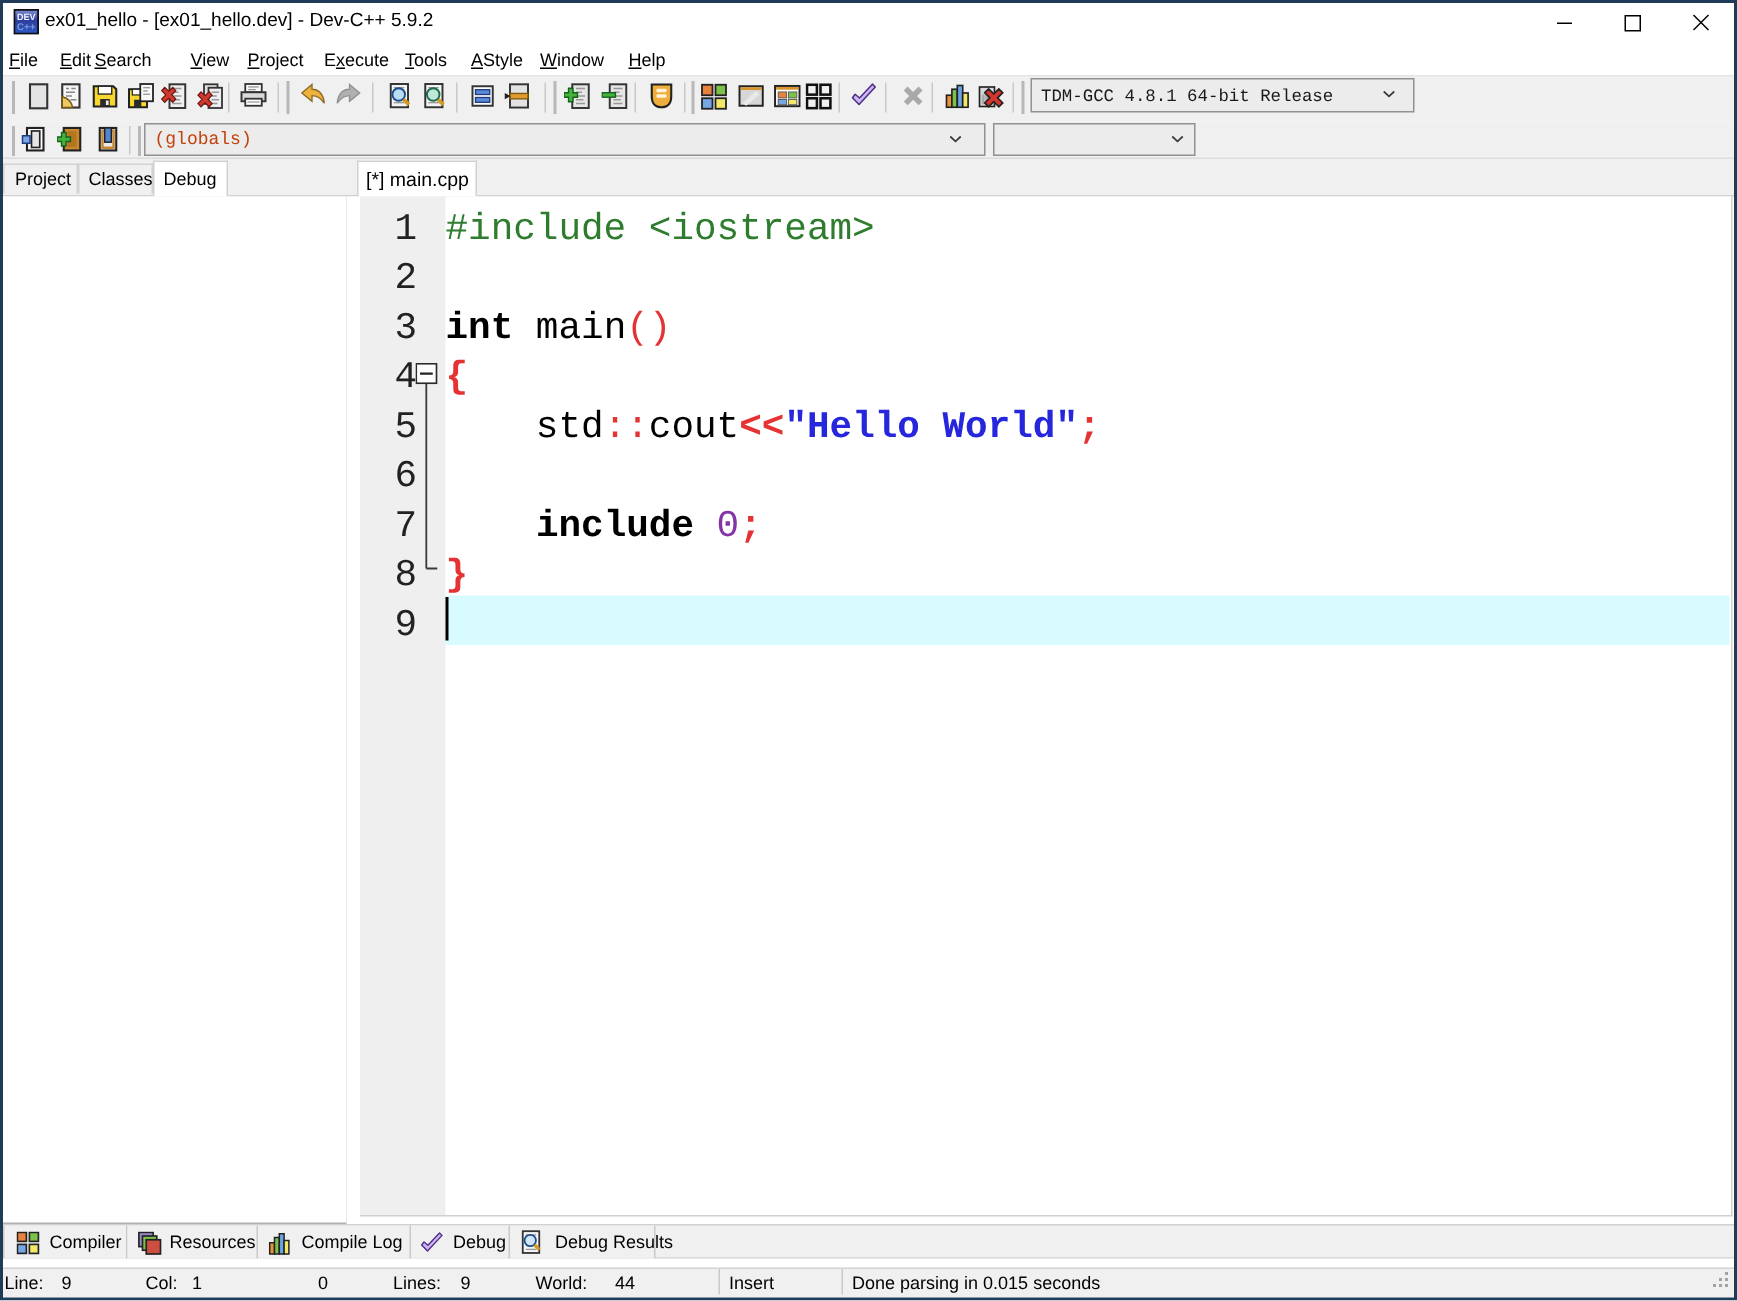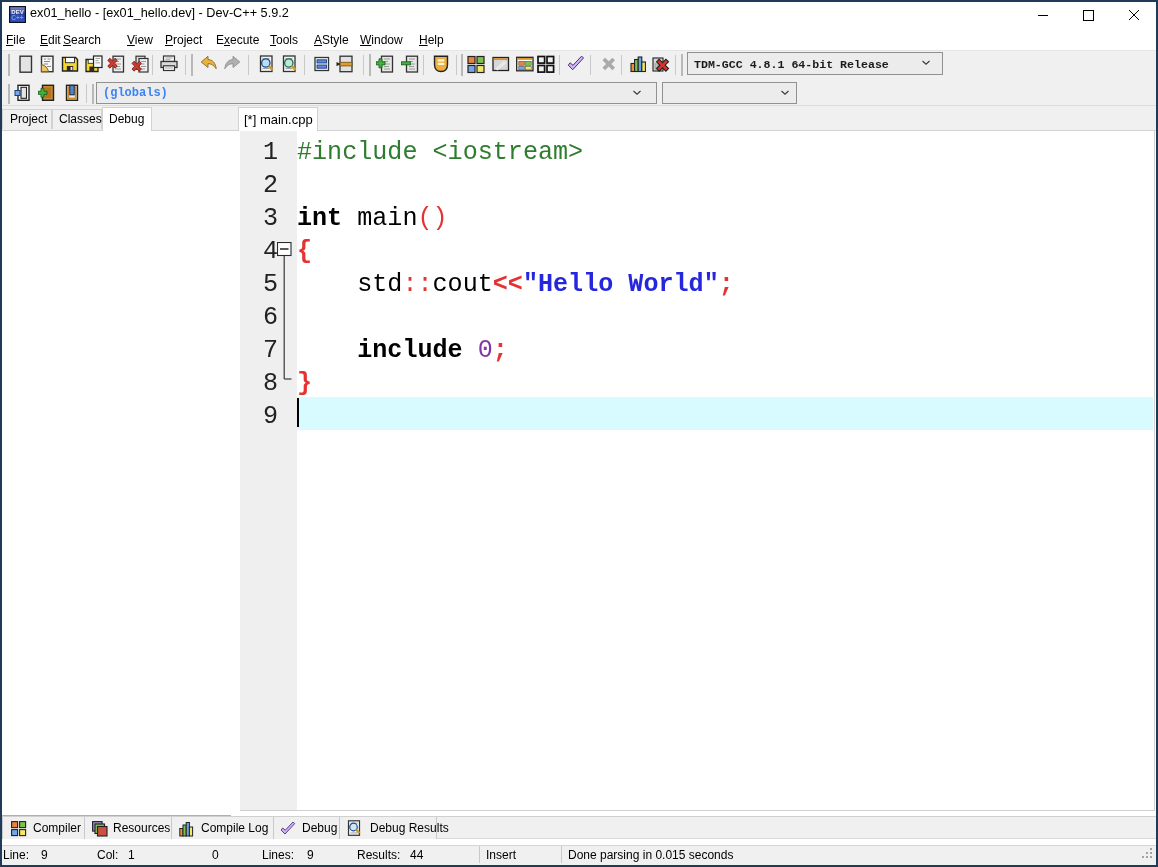--- a/index.html
+++ b/index.html
@@ -1,20 +1,20 @@
 <!DOCTYPE html>
 <html><head>
 <meta charset="utf-8">
 <style>
 html,body{margin:0;padding:0;}
 body{width:1158px;height:867px;position:relative;overflow:hidden;background:#fff;
  font-family:"Liberation Sans",sans-serif;}
 .abs{position:absolute;}
 .t{position:absolute;font:12px "Liberation Sans",sans-serif;color:#000;white-space:pre;line-height:15px;}
-.mono{font-family:"Liberation Mono",monospace;font-weight:bold;}
+.mono{font-family:"Liberation Mono",monospace;}
 .frame{position:absolute;left:0;top:0;width:1158px;height:867px;border:2px solid #203b58;box-sizing:border-box;pointer-events:none;z-index:50;}
 .sep1{position:absolute;width:1px;background:#c8c8c8;top:55px;height:20px;}
 .sep2{position:absolute;width:1px;background:#c8c8c8;top:84px;height:19px;}
 .code{position:absolute;left:297px;font:25.1px "Liberation Mono",monospace;line-height:33px;height:33px;white-space:pre;color:#000;}
 .num{position:absolute;left:240px;width:38px;text-align:right;font:25.1px "Liberation Mono",monospace;line-height:33px;height:33px;color:#222;}
 .g{color:#2e7d2e;}
 .r{color:#e53232;}
 .rb{color:#e53232;font-weight:bold;}
 .bb{color:#2626dd;font-weight:bold;}
 .p{color:#8435a5;}
@@ -266,21 +266,21 @@
  <path d="M3,4.3 H6 V7.3 H9 V10.3 H6 V13.3 H3 V10.3 H0 V7.3 H3 Z" fill="#44b23c" stroke="#15611c" stroke-width="0.9"></path>
 </svg>
 <svg class="abs" style="left:63px;top:84px;" width="18" height="18" viewBox="0 0 18 18">
  <rect x="3.5" y="1.3" width="11" height="15" fill="#e9e9e9" stroke="#222" stroke-width="1.4"></rect>
  <rect x="5.3" y="3.1" width="7.4" height="11.4" fill="none" stroke="#c8882e" stroke-width="1.6"></rect>
  <rect x="6.8" y="1.3" width="4.4" height="9.5" fill="#4f86d8" stroke="#222" stroke-width="1"></rect>
 </svg>
 <div class="sep2" style="left:86px;"></div>
 <div class="abs" style="left:92px;top:84px;width:2px;height:20px;background:#b8b8b8;"></div>
 <div class="abs" style="left:96px;top:82px;width:561px;height:22px;background:#ececec;border:1px solid #919191;box-sizing:border-box;"></div>
-<div class="t mono" style="left:103px;top:86px;font-size:12px;color:#3b82f6;">(globals)</div>
+<div class="t mono" style="left:103px;top:86px;font-size:12px;color:#c2410c;">(globals)</div>
 <svg class="abs" style="left:631px;top:89px;" width="12" height="8" viewBox="0 0 12 8">
     <path d="M2.5,2 L6,5.2 L9.5,2" fill="none" stroke="#3a3a3a" stroke-width="1.15"></path>
   </svg>
 <div class="abs" style="left:662px;top:82px;width:135px;height:22px;background:#ececec;border:1px solid #919191;box-sizing:border-box;"></div>
 <svg class="abs" style="left:779px;top:89px;" width="12" height="8" viewBox="0 0 12 8">
     <path d="M2.5,2 L6,5.2 L9.5,2" fill="none" stroke="#3a3a3a" stroke-width="1.15"></path>
   </svg>
 
 <div class="abs" style="left:2px;top:106px;width:1154px;height:25px;background:#f0f0f0;"></div>
 <div class="abs" style="left:2px;top:130px;width:1154px;height:1px;background:#d2d2d2;"></div>
@@ -370,21 +370,21 @@
 
 <div class="abs" style="left:2px;top:845px;width:1154px;height:20px;background:#f0f0f0;border-top:1px solid #d5d5d5;box-sizing:border-box;"></div>
 <div class="t" style="left:3px;top:848px;">Line:</div>
 <div class="t" style="left:41px;top:848px;">9</div>
 <div class="t" style="left:97px;top:848px;">Col:</div>
 <div class="t" style="left:128px;top:848px;">1</div>
 <div class="t" style="left:181px;top:848px;margin-top:48px;">Sel:</div>
 <div class="t" style="left:212px;top:848px;">0</div>
 <div class="t" style="left:262px;top:848px;">Lines:</div>
 <div class="t" style="left:307px;top:848px;">9</div>
-<div class="t" style="left:357px;top:848px;">Results:</div>
+<div class="t" style="left:357px;top:848px;">World:</div>
 <div class="t" style="left:410px;top:848px;">44</div>
 <div class="abs" style="left:479px;top:846px;width:1px;height:17px;background:#c9c9c9;"></div>
 <div class="t" style="left:486px;top:848px;">Insert</div>
 <div class="abs" style="left:561px;top:846px;width:1px;height:17px;background:#c9c9c9;"></div>
 <div class="t" style="left:568px;top:848px;">Done parsing in 0.015 seconds</div>
 <svg class="abs" style="left:1140px;top:846px;" width="16" height="16" viewBox="0 0 16 16">
  <g fill="#a3a3a3">
       <rect x="10" y="2" width="2" height="2"></rect>
       <rect x="6" y="6" width="2" height="2"></rect>
       <rect x="10" y="6" width="2" height="2"></rect>

